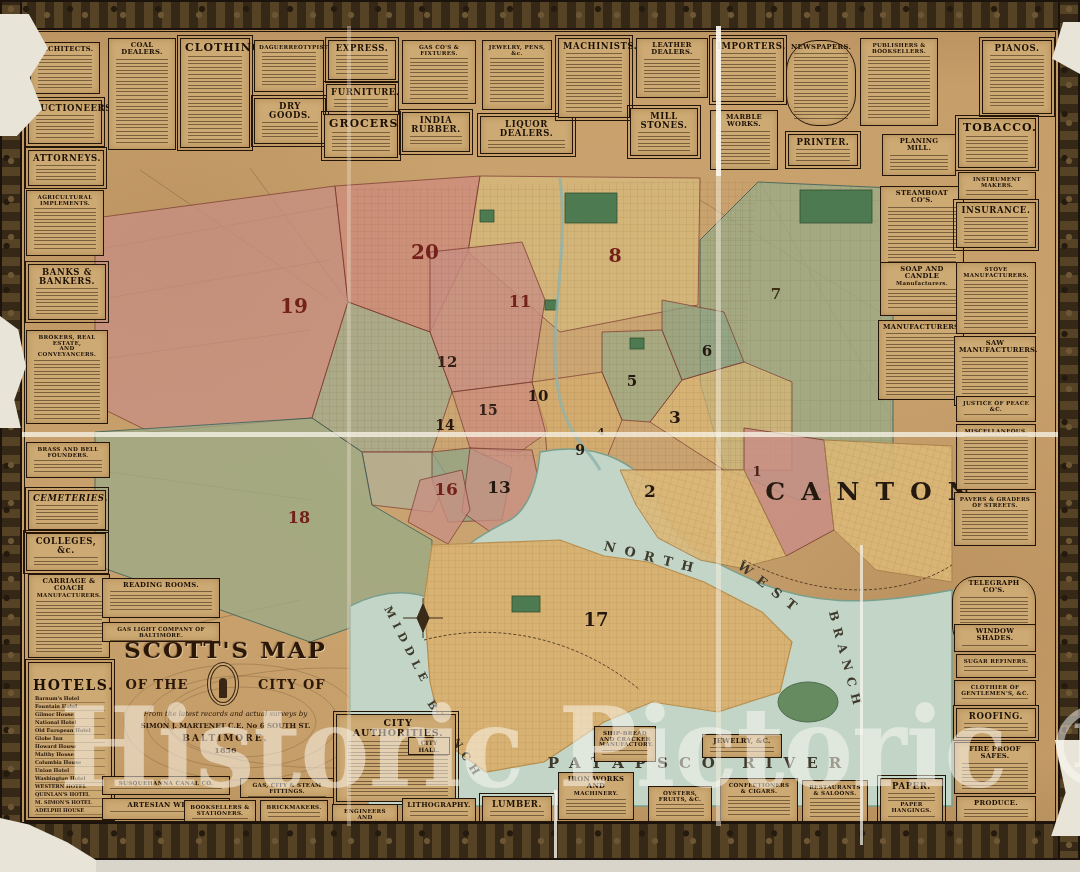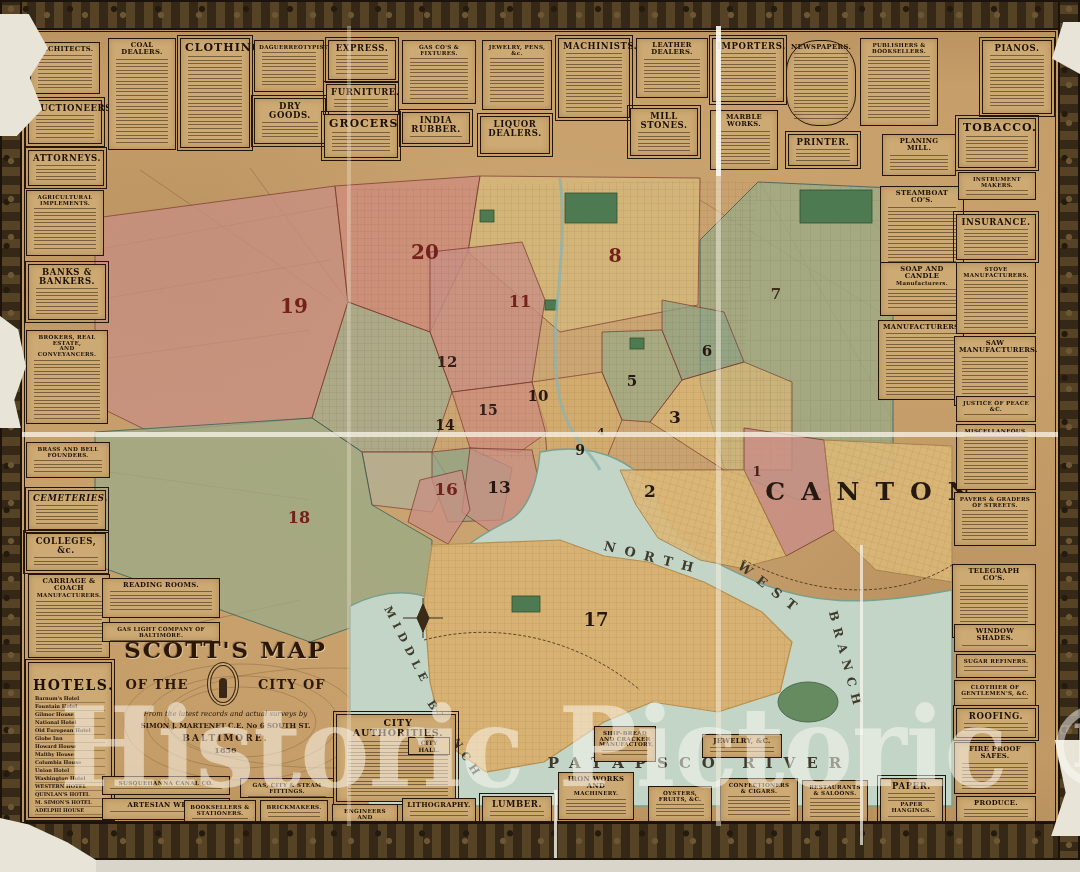--- a/index.html
+++ b/index.html
@@ -245,29 +245,29 @@
         <div class="fill"></div>
       </div>
       <div class="panel v-d" style="left: 324px; top: 114px; width: 74px; height: 44px;">
         <div class="pt pt0">GROCERS.</div>
         <div class="fill"></div>
       </div>
       <div class="panel v-s" style="left: 402px; top: 40px; width: 74px; height: 64px;">
         <div class="pt pt0">GAS CO'S &amp; FIXTURES.</div>
         <div class="fill"></div>
       </div>
-      <div class="panel v-d2" style="left: 402px; top: 112px; width: 68px; height: 32px;">
+      <div class="panel v-d2" style="left: 402px; top: 112px; width: 68px; height: 40px;">
         <div class="pt pt0">INDIA RUBBER.</div>
         <div class="fill"></div>
       </div>
       <div class="panel v-s" style="left: 482px; top: 40px; width: 70px; height: 70px;">
         <div class="pt pt0">JEWELRY, PENS, &amp;c.</div>
         <div class="fill"></div>
       </div>
-      <div class="panel v-d2" style="left: 480px; top: 116px; width: 70px; height: 38px; align-items: center;">
+      <div class="panel v-d2" style="left: 480px; top: 116px; width: 93px; height: 38px;">
         <div class="pt pt0">LIQUOR DEALERS.</div>
         <div class="fill"></div>
       </div>
       <div class="panel v-d2" style="left: 558px; top: 38px; width: 72px; height: 80px;">
         <div class="pt pt0">MACHINISTS.</div>
         <div class="fill"></div>
       </div>
       <div class="panel v-d2" style="left: 630px; top: 108px; width: 68px; height: 48px;">
         <div class="pt pt0">MILL STONES.</div>
         <div class="fill"></div>
@@ -376,21 +376,21 @@
         <div class="fill"></div>
       </div>
       <div class="panel v-n" style="left: 878px; top: 320px; width: 86px; height: 80px;">
         <div class="pt pt0">MANUFACTURERS.</div>
         <div class="fill"></div>
       </div>
       <div class="panel v-s" style="left: 958px; top: 172px; width: 78px; height: 28px;">
         <div class="pt pt0">INSTRUMENT MAKERS.</div>
         <div class="fill"></div>
       </div>
-      <div class="panel v-d2" style="left: 956px; top: 202px; width: 80px; height: 46px; margin-top: 12px;">
+      <div class="panel v-d2" style="left: 956px; top: 202px; width: 80px; height: 46px;">
         <div class="pt pt0">INSURANCE.</div>
         <div class="fill"></div>
       </div>
       <div class="panel v-s" style="left: 956px; top: 262px; width: 80px; height: 72px;">
         <div class="pt pt0">STOVE MANUFACTURERS.</div>
         <div class="fill"></div>
       </div>
       <div class="panel v-n" style="left: 954px; top: 336px; width: 82px; height: 70px;">
         <div class="pt pt0">SAW MANUFACTURERS.</div>
         <div class="fill"></div>
@@ -400,21 +400,21 @@
         <div class="fill"></div>
       </div>
       <div class="panel v-s" style="left: 956px; top: 424px; width: 80px; height: 66px;">
         <div class="pt pt0">MISCELLANEOUS.</div>
         <div class="fill"></div>
       </div>
       <div class="panel v-s" style="left: 954px; top: 492px; width: 82px; height: 54px;">
         <div class="pt pt0">PAVERS &amp; GRADERS OF STREETS.</div>
         <div class="fill"></div>
       </div>
-      <div class="panel v-n" style="left: 952px; top: 564px; width: 84px; height: 74px;">
+      <div class="panel v-n" style="left: 952px; top: 576px; width: 84px; height: 74px; border-radius: 24px;">
         <div class="pt pt0">TELEGRAPH CO'S.</div>
         <div class="fill"></div>
       </div>
       <div class="panel v-n" style="left: 954px; top: 624px; width: 82px; height: 28px;">
         <div class="pt pt0">WINDOW SHADES.</div>
         <div class="fill"></div>
       </div>
       <div class="panel v-s" style="left: 956px; top: 654px; width: 80px; height: 24px;">
         <div class="pt pt0">SUGAR REFINERS.</div>
         <div class="fill"></div>

